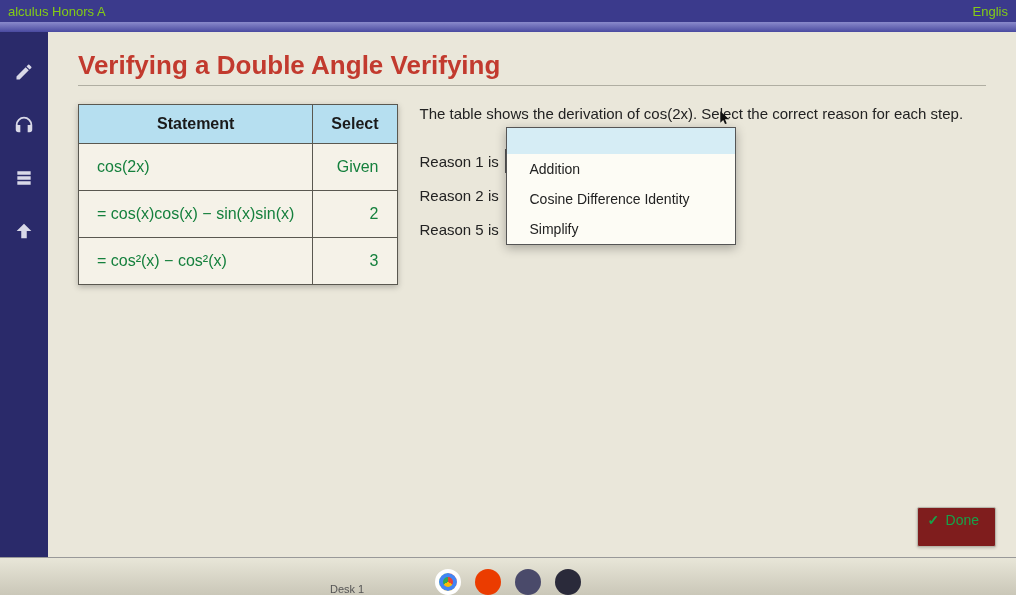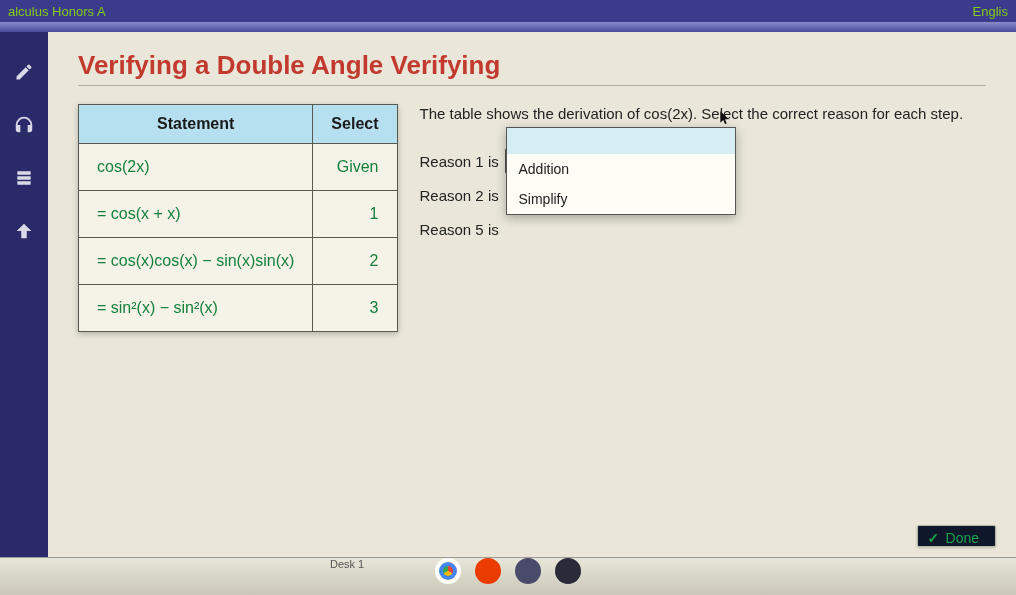--- a/index.html
+++ b/index.html
@@ -117,37 +117,37 @@
     position: absolute;
     left: 86px;
     top: 23px;
     width: 230px;
     background: #fdfcf5;
     border: 1px solid #555;
     box-shadow: 0 3px 10px rgba(0,0,0,.3);
     z-index: 5;
   }
   .dropdown-menu .opt {
-    padding: 7px 12px;
+    padding: 7px 23px;
     font-size: 14px;
     color: #222;
     cursor: pointer;
   }
   .dropdown-menu .opt.blank { height: 26px; background: #d6edf5; }
   .cursor {
     position: absolute;
     pointer-events: none;
   }
   .done-btn {
     position: absolute;
     right: 20px;
     bottom: 10px;
-    background: #0f172a;
+    background: #7f1d1d;
     border: 1px solid #b8b6aa;
-    padding: 4px 16px 0 28px;
+    padding: 4px 16px 18px 28px;
     font-size: 14px;
     color: #16a34a;
     border-radius: 2px;
     box-shadow: 0 1px 3px rgba(0,0,0,.2);
     margin-left: 8px;
   }
   .done-btn::before {
     content: "✓";
     position: absolute;
     left: 10px;
@@ -155,21 +155,21 @@
     color: #16a34a;
     font-weight: bold;
   }
   .taskbar {
     position: absolute;
     left: 0; right: 0; bottom: 0;
     height: 38px;
     background: linear-gradient(#e8e6d8, #cac7b8);
     border-top: 1px solid #999;
     display: flex;
-    align-items: flex-start;
+    align-items: flex-end;
     justify-content: center;
     gap: 14px;
   }
   .taskbar .label {
     position: absolute;
     left: 330px;
     font-size: 11px;
     color: #555;
   }
   .tb-icon {
@@ -221,29 +221,25 @@
             <th>Statement</th>
             <th>Select</th>
           </tr>
         </thead>
         <tbody>
           <tr>
             <td>cos(2x)</td>
             <td class="reason">Given</td>
           </tr>
           <tr>
-            <td>= cos(x + x)</td>
-            <td class="reason">1</td>
-          </tr>
-          <tr>
             <td>= cos(x)cos(x) − sin(x)sin(x)</td>
             <td class="reason">2</td>
           </tr>
           <tr>
-            <td>= sin²(x) − sin²(x)</td>
+            <td>= cos²(x) − cos²(x)</td>
             <td class="reason">3</td>
           </tr>
         </tbody>
       </table>
 
       <div class="right">
         <p class="instr">The table shows the derivation of cos(2x). Select the correct reason for each step.</p>
 
         <div class="reason-line">
           <span>Reason 1 is</span>
@@ -257,20 +253,21 @@
         <div class="reason-line">
           <span>Reason 2 is</span>
         </div>
         <div class="reason-line">
           <span>Reason 5 is</span>
         </div>
 
         <div class="dropdown-menu">
           <div class="opt blank"></div>
           <div class="opt">Addition</div>
+          <div class="opt">Cosine Difference Identity</div>
           <div class="opt">Simplify</div>
         </div>
       </div>
     </div>
 
     <button class="done-btn">Done</button>
   </div>
 </div>
 
 <div class="taskbar">

